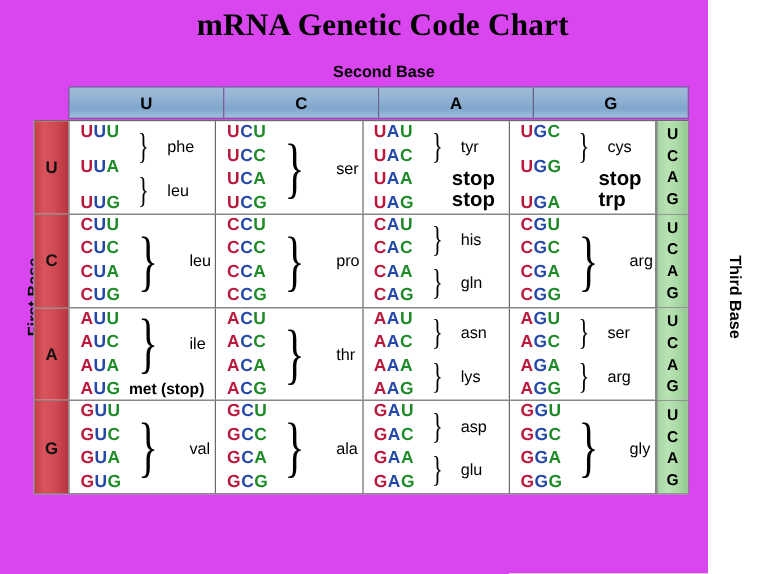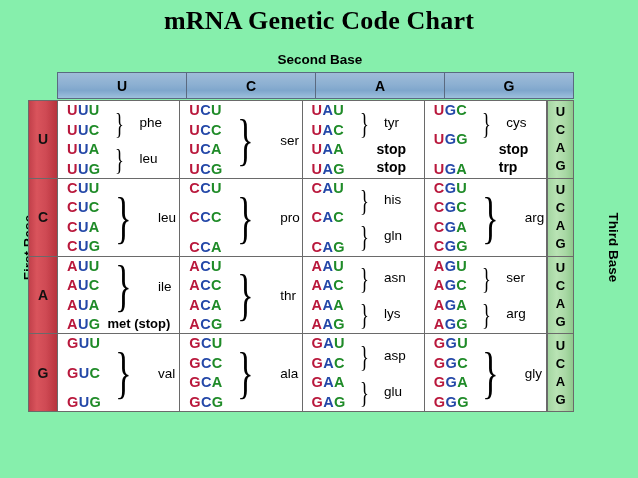--- a/index.html
+++ b/index.html
@@ -5,22 +5,22 @@
   * { box-sizing: border-box; }
   html, body {
     margin: 0; padding: 0;
     width: 638px; height: 478px;
     background: #ffffff;
     font-family: "Liberation Sans", sans-serif;
     overflow: hidden;
   }
   #page {
     position: relative;
-    width: 638px; height: 478px;
-    background: #86efac;
+    width: 590px; height: 478px;
+    background: #d946ef;
   }
 
   
   #title {
     position: absolute;
     left: 0; top: 6px; width: 638px;
     text-align: center;
     font-family: "Liberation Serif", serif;
     font-weight: bold;
     font-size: 26px;
@@ -177,21 +177,21 @@
     color: #000000;
     white-space: nowrap;
   }
   .aa-name.pad2 { margin-left: 10px; }
   .aa-name.pad4 { margin-left: 16px; }
 
   
   .aa-plain {
     position: absolute;
     left: 74px;
-    font-size: 14px;
+    font-size: 17px;
     font-weight: bold;
     color: #000000;
     white-space: nowrap;
   }
 
   
   .third-base-cell {
     width: 26px;
     flex: 0 0 26px;
     display: flex;
@@ -229,23 +229,20 @@
     </div>
 
   <div id="grid">
       <div class="grid-row">
         <div class="first-base-cell">U</div>
         <div class="codon-col">
           <div class="codon-line">
             <span class="codon"><span class="b1">U</span><span class="b2">U</span><span class="b3">U</span></span>
           </div>
           <div class="codon-line">
-            <span class="codon"><span class="b1">U</span><span class="b2">U</span><span class="b3">C</span></span>
-          </div>
-          <div class="codon-line">
             <span class="codon"><span class="b1">U</span><span class="b2">U</span><span class="b3">A</span></span>
           </div>
           <div class="codon-line">
             <span class="codon"><span class="b1">U</span><span class="b2">U</span><span class="b3">G</span></span>
           </div>
           <div class="aa-group" style="top: 3px; height: 36px;">
             <span class="brace b2h">}</span>
             <span class="aa-name pad2">phe</span>
           </div>
           <div class="aa-group" style="top: 39px; height: 36px;">
@@ -338,31 +335,37 @@
         <div class="codon-col">
           <div class="codon-line">
             <span class="codon"><span class="b1">C</span><span class="b2">C</span><span class="b3">U</span></span>
           </div>
           <div class="codon-line">
             <span class="codon"><span class="b1">C</span><span class="b2">C</span><span class="b3">C</span></span>
           </div>
           <div class="codon-line">
             <span class="codon"><span class="b1">C</span><span class="b2">C</span><span class="b3">A</span></span>
           </div>
+          <div class="codon-line">
+            <span class="codon"><span class="b1">C</span><span class="b2">C</span><span class="b3">G</span></span>
+          </div>
           <div class="aa-group" style="top: 3px; height: 72px;">
             <span class="brace b4h">}</span>
             <span class="aa-name pad4">pro</span>
           </div>
         </div>
         <div class="codon-col">
           <div class="codon-line">
             <span class="codon"><span class="b1">C</span><span class="b2">A</span><span class="b3">U</span></span>
           </div>
           <div class="codon-line">
             <span class="codon"><span class="b1">C</span><span class="b2">A</span><span class="b3">C</span></span>
+          </div>
+          <div class="codon-line">
+            <span class="codon"><span class="b1">C</span><span class="b2">A</span><span class="b3">A</span></span>
           </div>
           <div class="codon-line">
             <span class="codon"><span class="b1">C</span><span class="b2">A</span><span class="b3">G</span></span>
           </div>
           <div class="aa-group" style="top: 3px; height: 36px;">
             <span class="brace b2h">}</span>
             <span class="aa-name pad2">his</span>
           </div>
           <div class="aa-group" style="top: 39px; height: 36px;">
             <span class="brace b2h">}</span>
@@ -487,20 +490,23 @@
       <div class="grid-row">
         <div class="first-base-cell">G</div>
         <div class="codon-col">
           <div class="codon-line">
             <span class="codon"><span class="b1">G</span><span class="b2">U</span><span class="b3">U</span></span>
           </div>
           <div class="codon-line">
             <span class="codon"><span class="b1">G</span><span class="b2">U</span><span class="b3">C</span></span>
           </div>
           <div class="codon-line">
+            <span class="codon"><span class="b1">G</span><span class="b2">U</span><span class="b3">A</span></span>
+          </div>
+          <div class="codon-line">
             <span class="codon"><span class="b1">G</span><span class="b2">U</span><span class="b3">G</span></span>
           </div>
           <div class="aa-group" style="top: 3px; height: 72px;">
             <span class="brace b4h">}</span>
             <span class="aa-name pad4">val</span>
           </div>
         </div>
         <div class="codon-col">
           <div class="codon-line">
             <span class="codon"><span class="b1">G</span><span class="b2">C</span><span class="b3">U</span></span>

